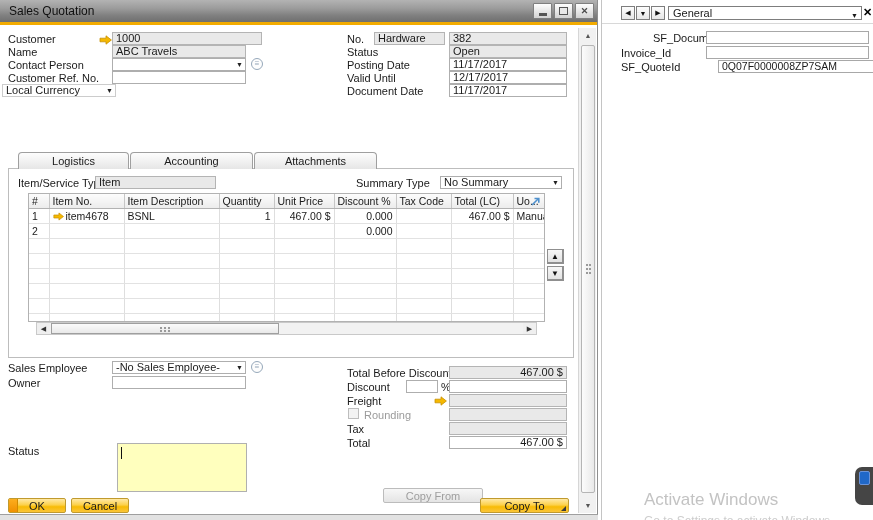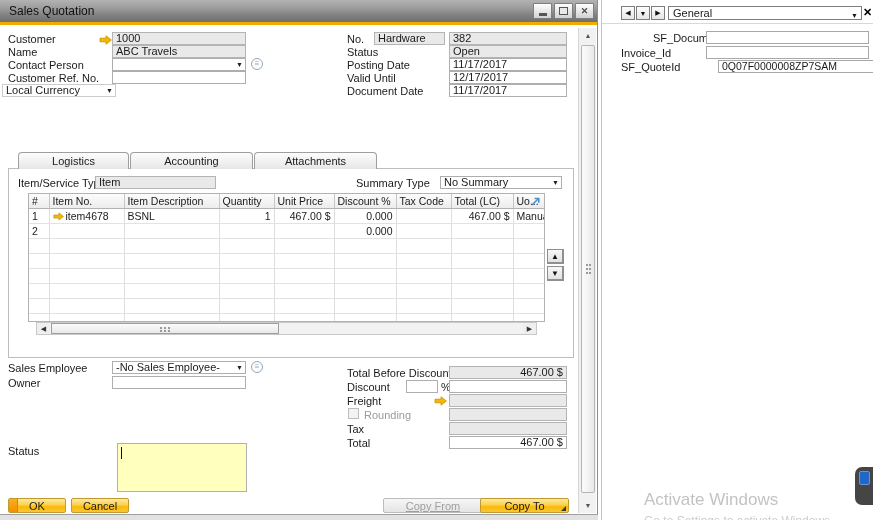--- a/index.html
+++ b/index.html
@@ -138,21 +138,21 @@
             <span>✕</span>
           </div>
       </div>
     </div>
     <div class="goldbar"></div>
 
     <div class="lbl" style="left:8px;top:33px;">Customer</div>
     <svg class="link-arrow" style="left:99px;top:35px;" viewBox="0 0 13 10">
         <path d="M1 3.2h6V0.8l5.4 4.2-5.4 4.2V6.8H1z" fill="#f5b800" stroke="#c78f00" stroke-width="0.8"></path>
       </svg>
-    <div class="fld ro" style="left:112px;top:32px;width:134px;">1000</div>
+    <div class="fld ro" style="left:112px;top:32px;width:150px;">1000</div>
 
     <div class="lbl" style="left:8px;top:46px;">Name</div>
     <div class="fld ro" style="left:112px;top:45px;width:134px;">ABC Travels</div>
 
     <div class="lbl" style="left:8px;top:59px;">Contact Person</div>
     <div class="fld combo" style="left:112px;top:58px;width:134px;">
       <span></span>
       <span class="ca">▼</span>
     </div>
     <div class="circle-ico" style="left:251px;top:58px;"><span>≡</span></div>
@@ -385,21 +385,21 @@
 
     <div class="lbl" style="left:347px;top:437px;">Total</div>
     <div class="fld right" style="left:449px;top:436px;width:118px;">467.00 $</div>
 
     <div class="btn focus" style="left:8px;top:498px;width:58px;">
         <span>OK</span>
       </div>
     <div class="btn" style="left:71px;top:498px;width:58px;">
         <span>Cancel</span>
       </div>
-    <div class="btn disabled" style="left:383px;top:498px;width:100px;text-decoration:underline;">
+    <div class="btn disabled" style="left:383px;top:488px;width:100px;">
         <span>Copy From</span>
       </div>
     <div class="btn" style="left:480px;top:498px;width:89px;">
       <span>Copy To</span>
       <span class="corner-tri"></span>
     </div>
 
     <div class="statusbar"></div>
 
     <div class="vscroll">

